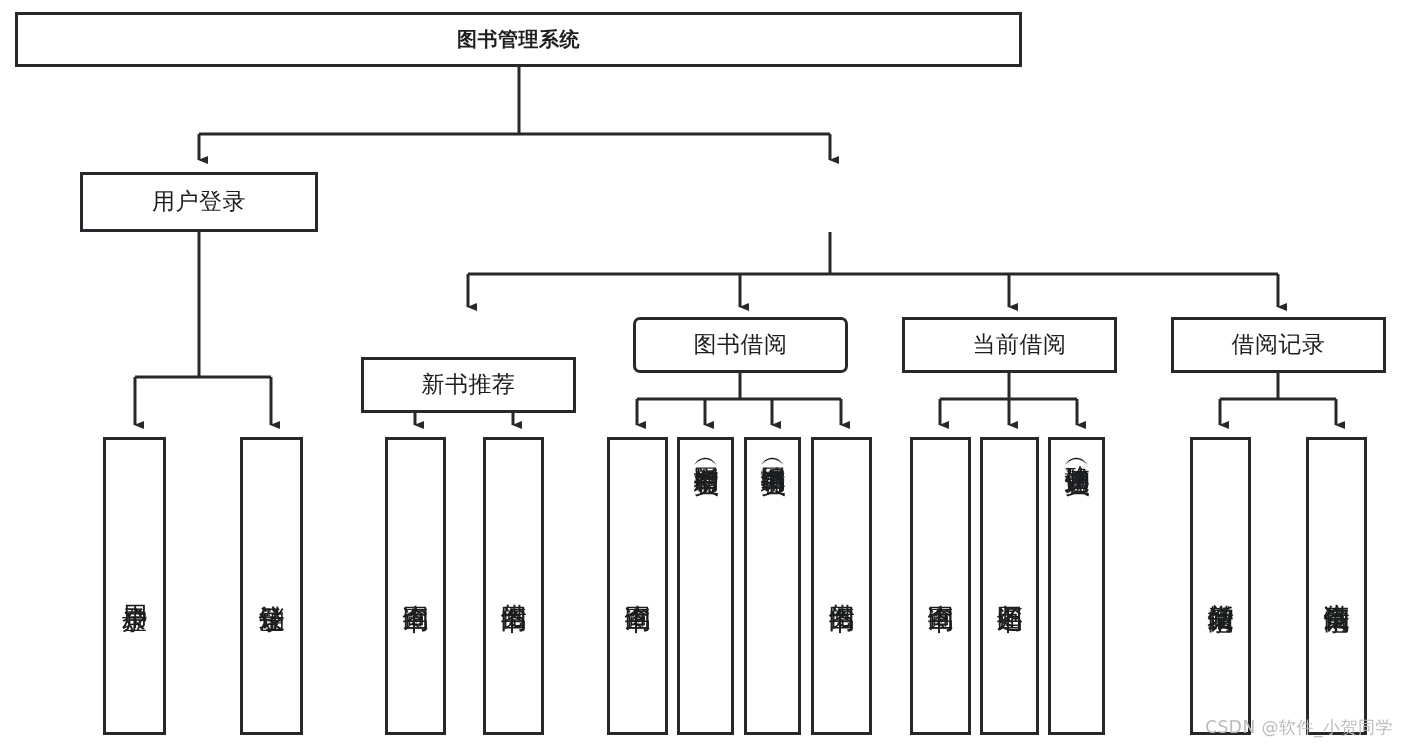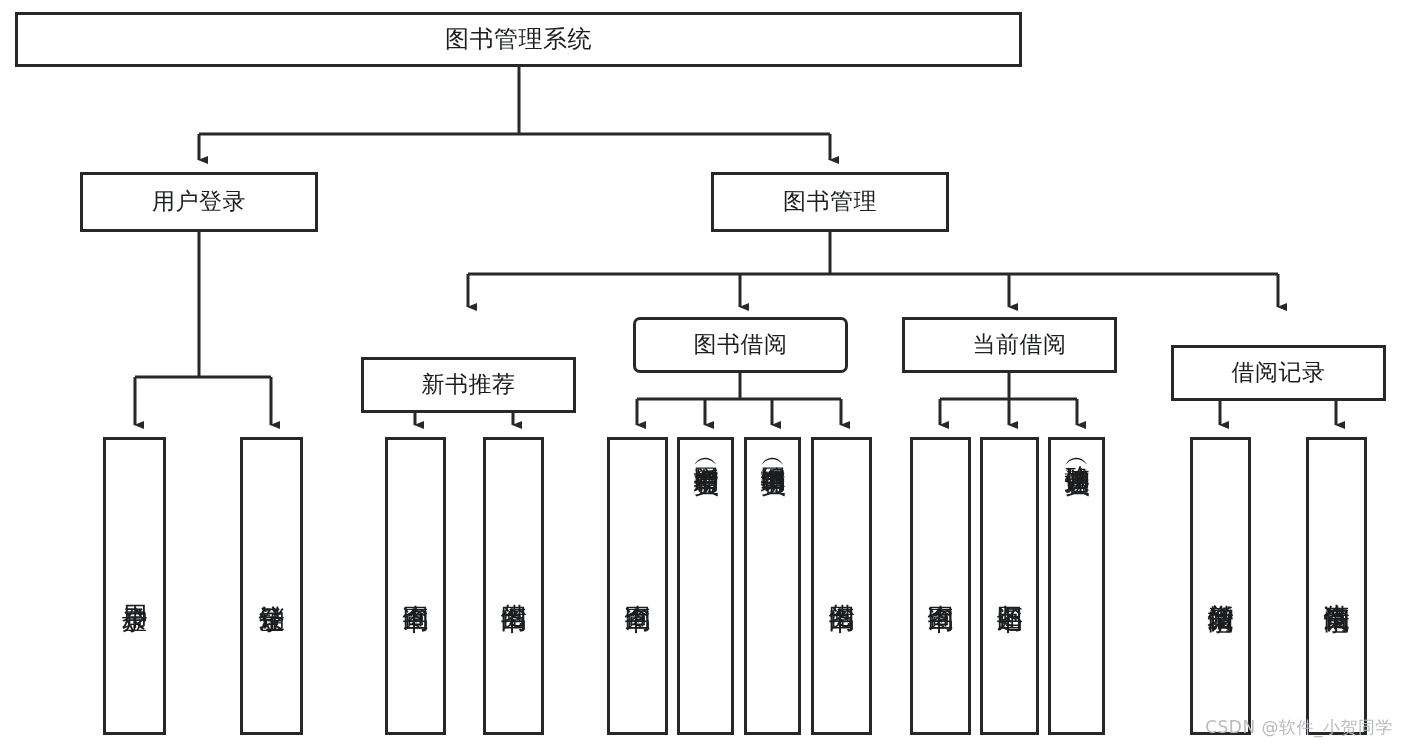--- a/index.html
+++ b/index.html
@@ -39,21 +39,22 @@
     text-align: center;
     line-height: 1.18;
     letter-spacing: 0.5px;
   }
   
   .node-h .node-label {
     writing-mode: horizontal-tb;
     font-size: 23px;
   }
   .node-root .node-label {
-    font-size: 24px;
+    font-size: 20px;
+    font-weight: bold;
   }
   
   .node-v {
     align-items: flex-start;
     justify-content: center;
     padding-top: 6px;
   }
   .node-v .node-label {
     writing-mode: vertical-rl;
     text-orientation: upright;
@@ -151,34 +152,31 @@
     </g>
   </svg>
 
   <div class="node-box node-h node-root" style="left:15px; top:12px; width:1007px; height:55px;">
     <span class="node-label">图书管理系统</span>
   </div>
 
   <div class="node-box node-h" style="left:80px; top:172px; width:238px; height:60px;">
     <span class="node-label">用户登录</span>
   </div>
-  <div class="node-box node-h" style="left:711px; top:172px; width:238px; height:60px;">
-    <span class="node-label">图书管理</span>
-  </div>
 
   <div class="node-box node-h" style="left:361px; top:317px; width:215px; height:56px;margin-top:40px;">
     <span class="node-label">新书推荐</span>
   </div>
   <div class="node-box node-h" style="left:633px; top:317px; width:215px; height:56px;border-radius:7px;">
     <span class="node-label">图书借阅</span>
   </div>
   <div class="node-box node-h" style="left:902px; top:317px; width:215px; height:56px;padding-left:20px;">
     <span class="node-label">当前借阅</span>
   </div>
-  <div class="node-box node-h" style="left:1171px; top:317px; width:215px; height:56px;margin-top:28px;">
+  <div class="node-box node-h" style="left:1171px; top:317px; width:215px; height:56px;">
     <span class="node-label">借阅记录</span>
   </div>
 
   <div class="node-box node-v center" style="left:103px; top:437px; width:63px; height:298px;">
     <span class="node-label">用户登录</span>
   </div>
   <div class="node-box node-v center" style="left:240px; top:437px; width:63px; height:298px;">
     <span class="node-label">注销登录</span>
   </div>
 

